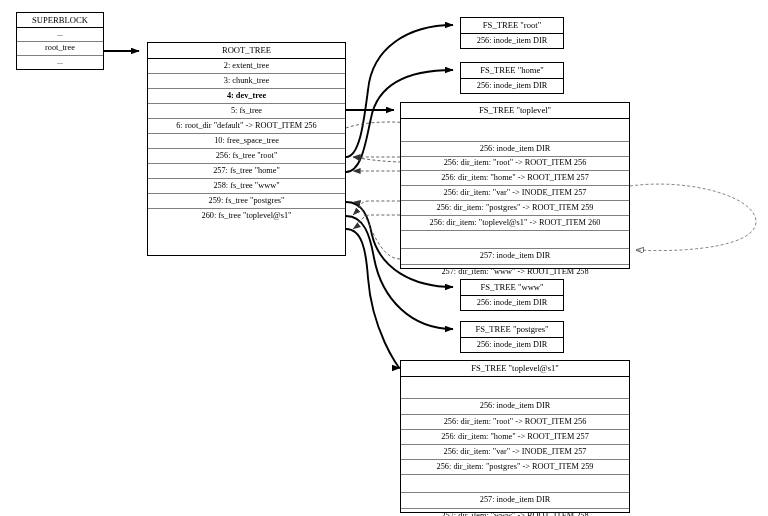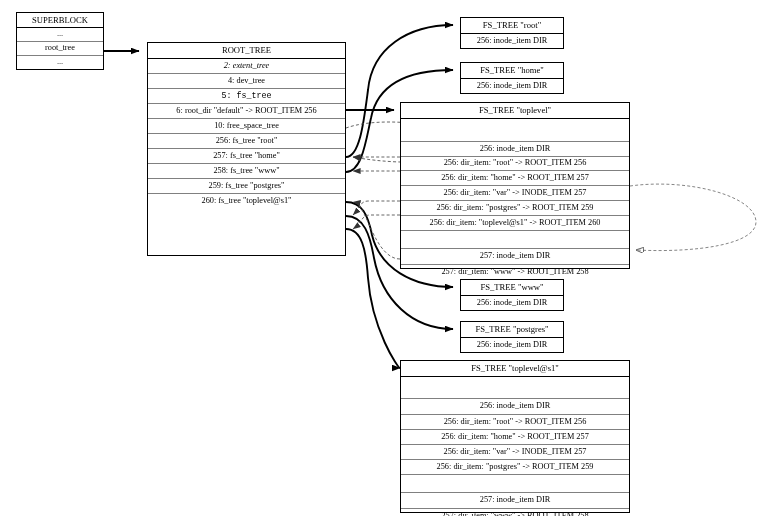--- a/index.html
+++ b/index.html
@@ -94,23 +94,24 @@
 
   <div class="node" id="n-superblock" style="left:8px;top:12px;width:88px;height:58px;">
     <div class="row title" style="height:15px;">SUPERBLOCK</div>
     <div class="row" style="height:14px;">...</div>
     <div class="row" style="height:14px;">root_tree</div>
     <div class="row" style="height:13px;">...</div>
   </div>
 
   <div class="node" id="n-roottree" style="left:139px;top:42px;width:199px;height:214px;">
     <div class="row title" style="height:16px;">ROOT_TREE</div>
-    <div class="row" style="height:15px;font-style:italic;">2: extent_tree</div>
-    <div class="row" style="height:15px;">4: dev_tree</div>
-    <div class="row" style="height:15px;font-family:Liberation Mono, monospace;">5: fs_tree</div>
+    <div class="row" style="height:15px;">2: extent_tree</div>
+    <div class="row" style="height:15px;">3: chunk_tree</div>
+    <div class="row" style="height:15px;font-weight:bold;">4: dev_tree</div>
+    <div class="row" style="height:15px;">5: fs_tree</div>
     <div class="row" style="height:15px;">6: root_dir "default" -&gt; ROOT_ITEM 256</div>
     <div class="row" style="height:15px;">10: free_space_tree</div>
     <div class="row" style="height:15px;">256: fs_tree "root"</div>
     <div class="row" style="height:15px;">257: fs_tree "home"</div>
     <div class="row" style="height:15px;">258: fs_tree "www"</div>
     <div class="row" style="height:15px;">259: fs_tree "postgres"</div>
     <div class="row" style="height:15px;">260: fs_tree "toplevel@s1"</div>
   </div>
 
   <div class="node" id="n-fsroot" style="left:452px;top:17px;width:104px;height:32px;">

